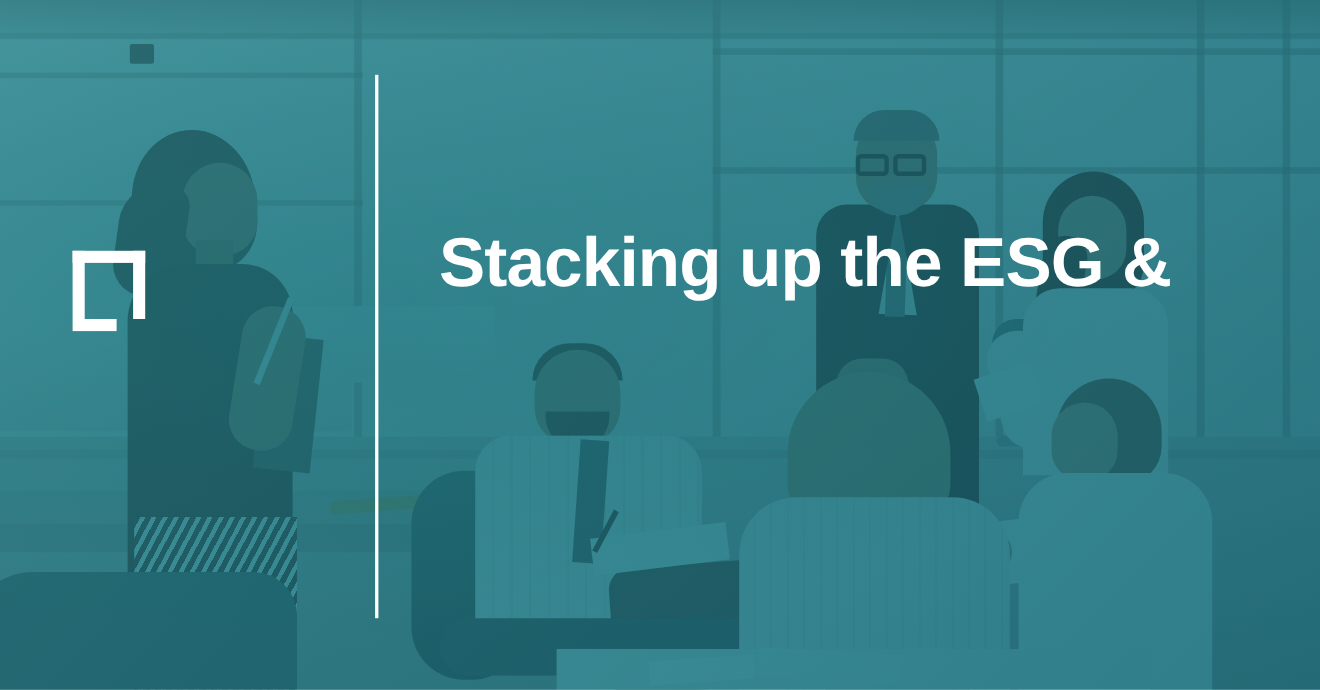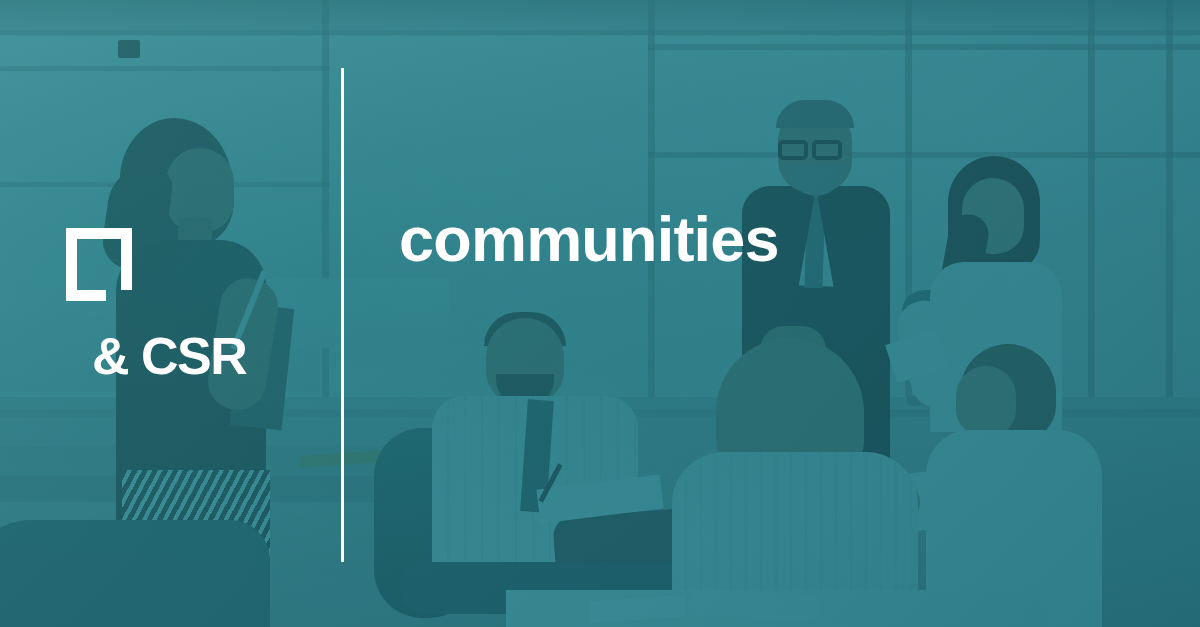--- a/index.html
+++ b/index.html
@@ -354,25 +354,24 @@
 
   <div class="tint"></div>
   <div class="tint2"></div>
   <div class="tint3"></div>
 
   <div class="content">
 
     <div class="logo">
       <div class="logo-bracket"></div>
       <div class="logo-text">
-        <span class="logo-line">&amp; CSR</span>
         
       </div>
     </div>
 
     <div class="divider"></div>
 
     <div class="headline">
-      <span class="hl">communities</span>
+      <span class="hl">Stacking up the ESG &amp;</span>
     </div>
 
   </div>
 </div>
 
 </body></html>

